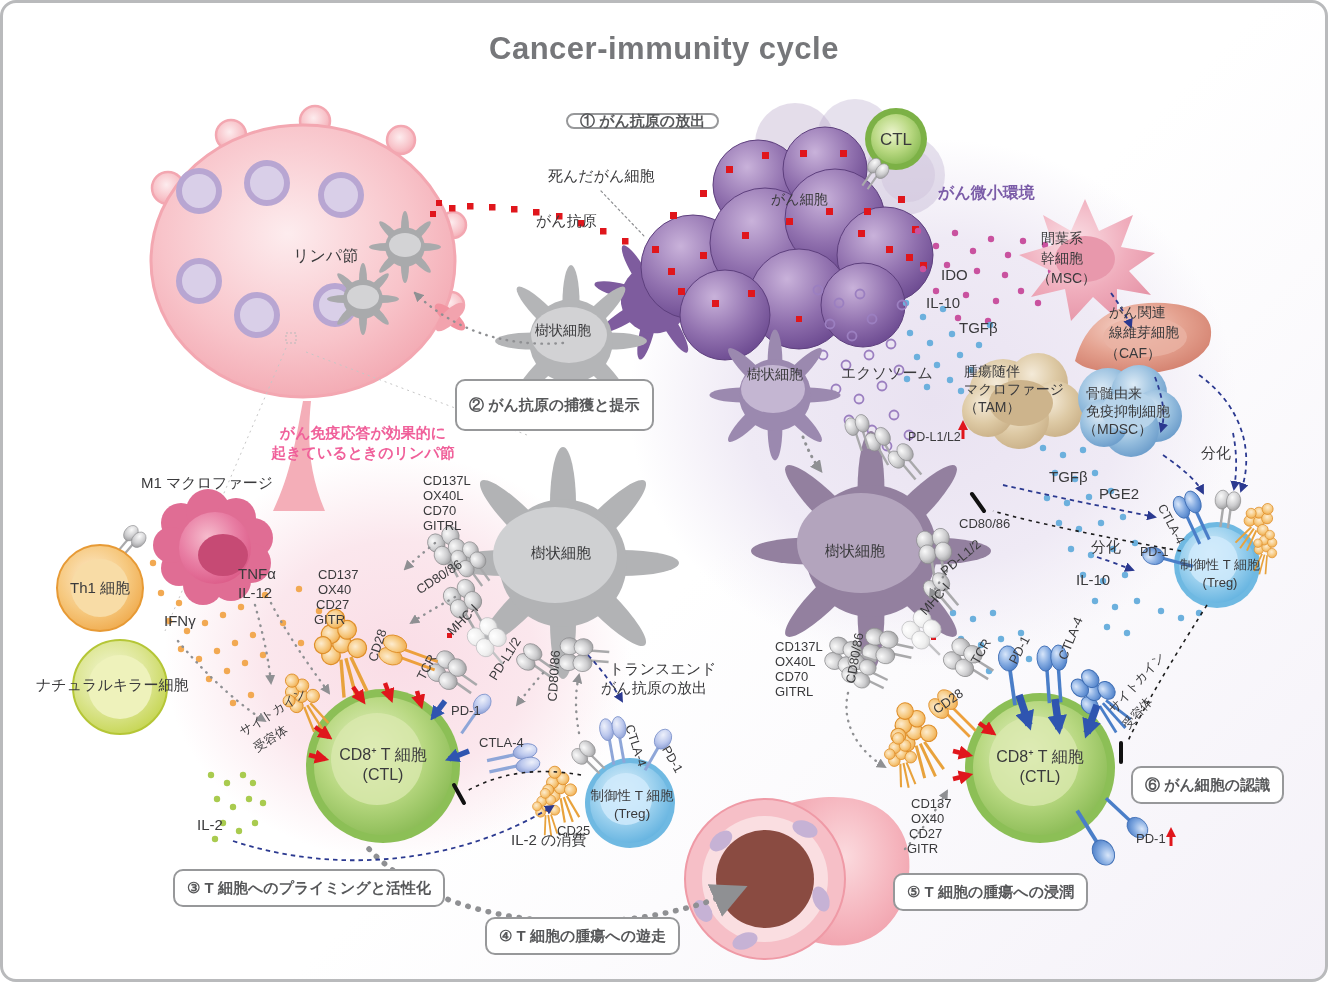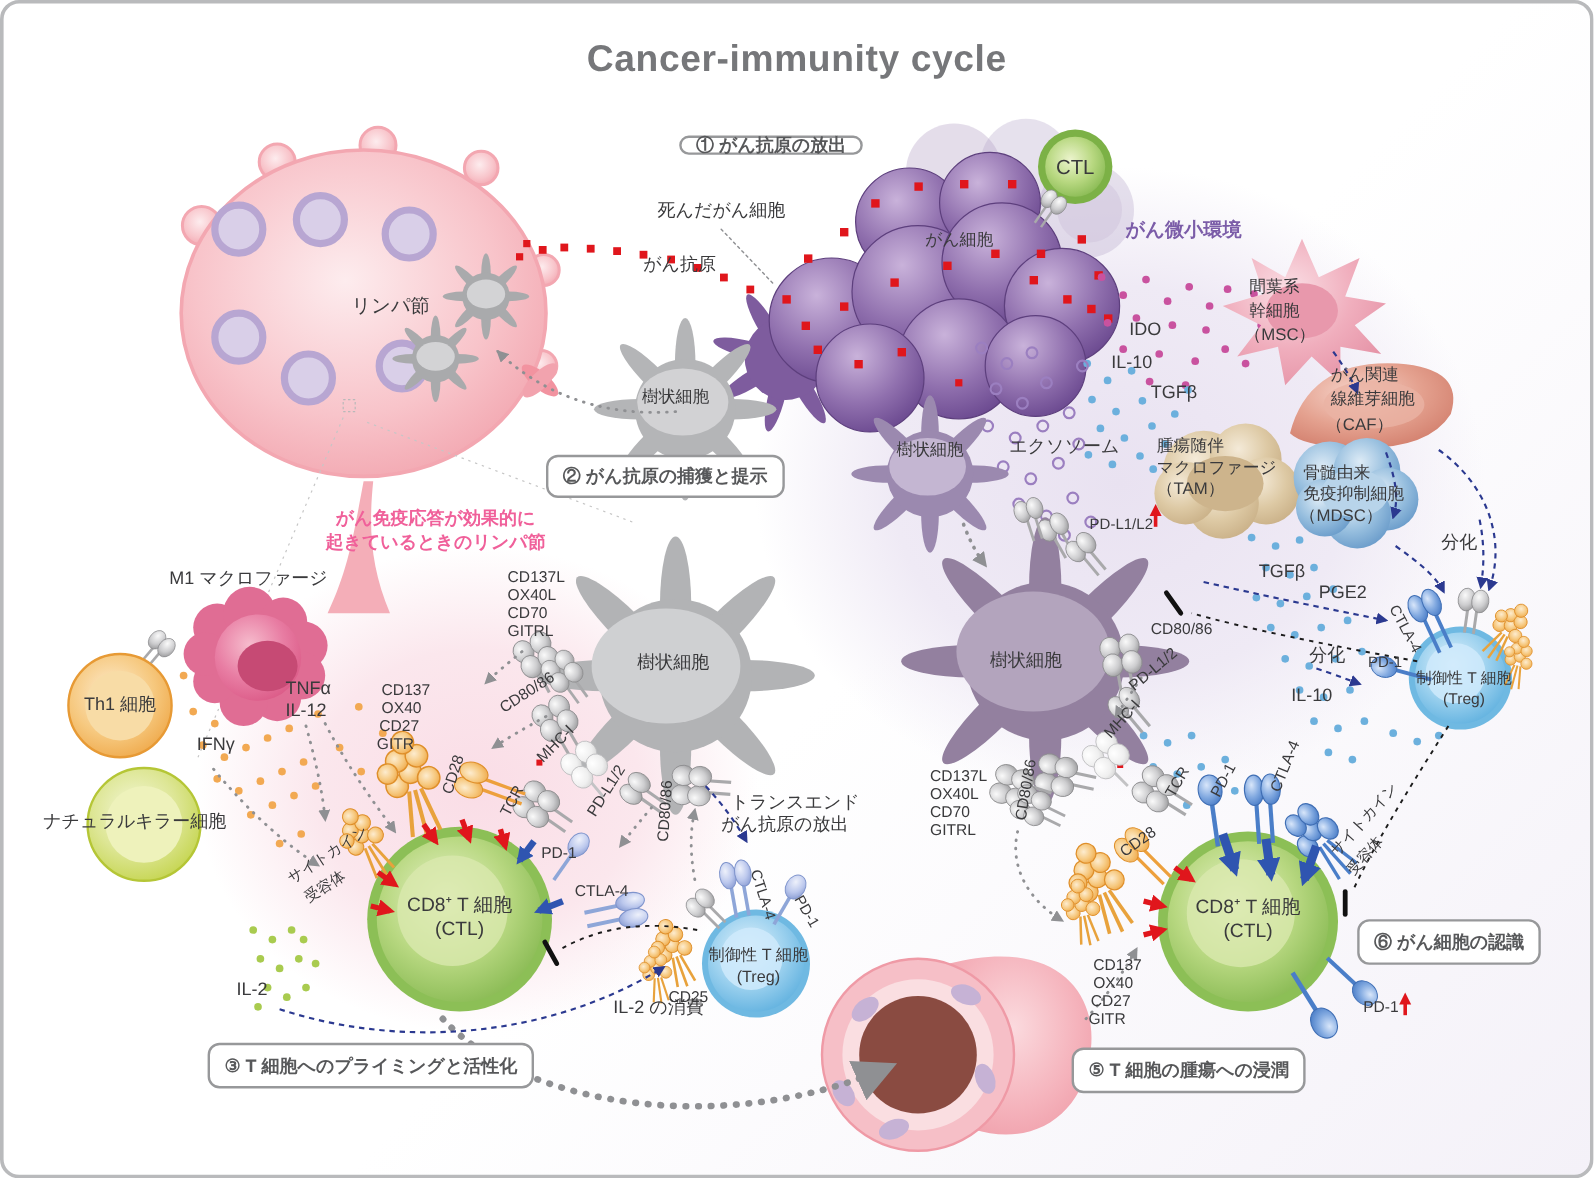--- a/index.html
+++ b/index.html
@@ -753,22 +753,23 @@
   <path d="M 1052,696 L 1056,726" stroke-width="7.5" marker-end="url(#mBs)"></path>
   <path d="M 1094,702 L 1084,730" stroke-width="7.5" marker-end="url(#mBs)"></path>
 </g>
 <use href="#redup" x="960" y="426"></use>
 <use href="#redup" x="1168" y="833"></use>
 </svg>
 
 <div id="title">Cancer-immunity cycle</div>
 
 <div class="step" style="left:563px;top:110px;height:16px">① がん抗原の放出</div>
-<div class="step" style="left:452px;top:376px;height:36px">② がん抗原の捕獲と提示</div>
+<div class="step" style="left:452px;top:376px;height:52px">② がん抗原の捕獲と提示</div>
 <div class="step" style="left:170px;top:866px;height:38px">③ T 細胞へのプライミングと活性化</div>
+<div class="step" style="left:482px;top:914px;height:38px">④ T 細胞の腫瘍への遊走</div>
 <div class="step" style="left:890px;top:870px;height:38px">⑤ T 細胞の腫瘍への浸潤</div>
 <div class="step" style="left:1128px;top:763px;height:38px">⑥ がん細胞の認識</div>
 
 <div class="lb" style="left:290px;top:243px;font-size:16px">リンパ節</div>
 <div class="lb" style="left:545px;top:163px">死んだがん細胞</div>
 <div class="lb" style="left:533px;top:208px">がん抗原</div>
 <div class="lb s14" style="left:768px;top:187px">がん細胞</div>
 <div class="lb ctr" style="left:893px;top:126px;font-size:17px">CTL</div>
 <div class="lb purplenote" style="left:935px;top:180px">がん微小環境</div>
 

